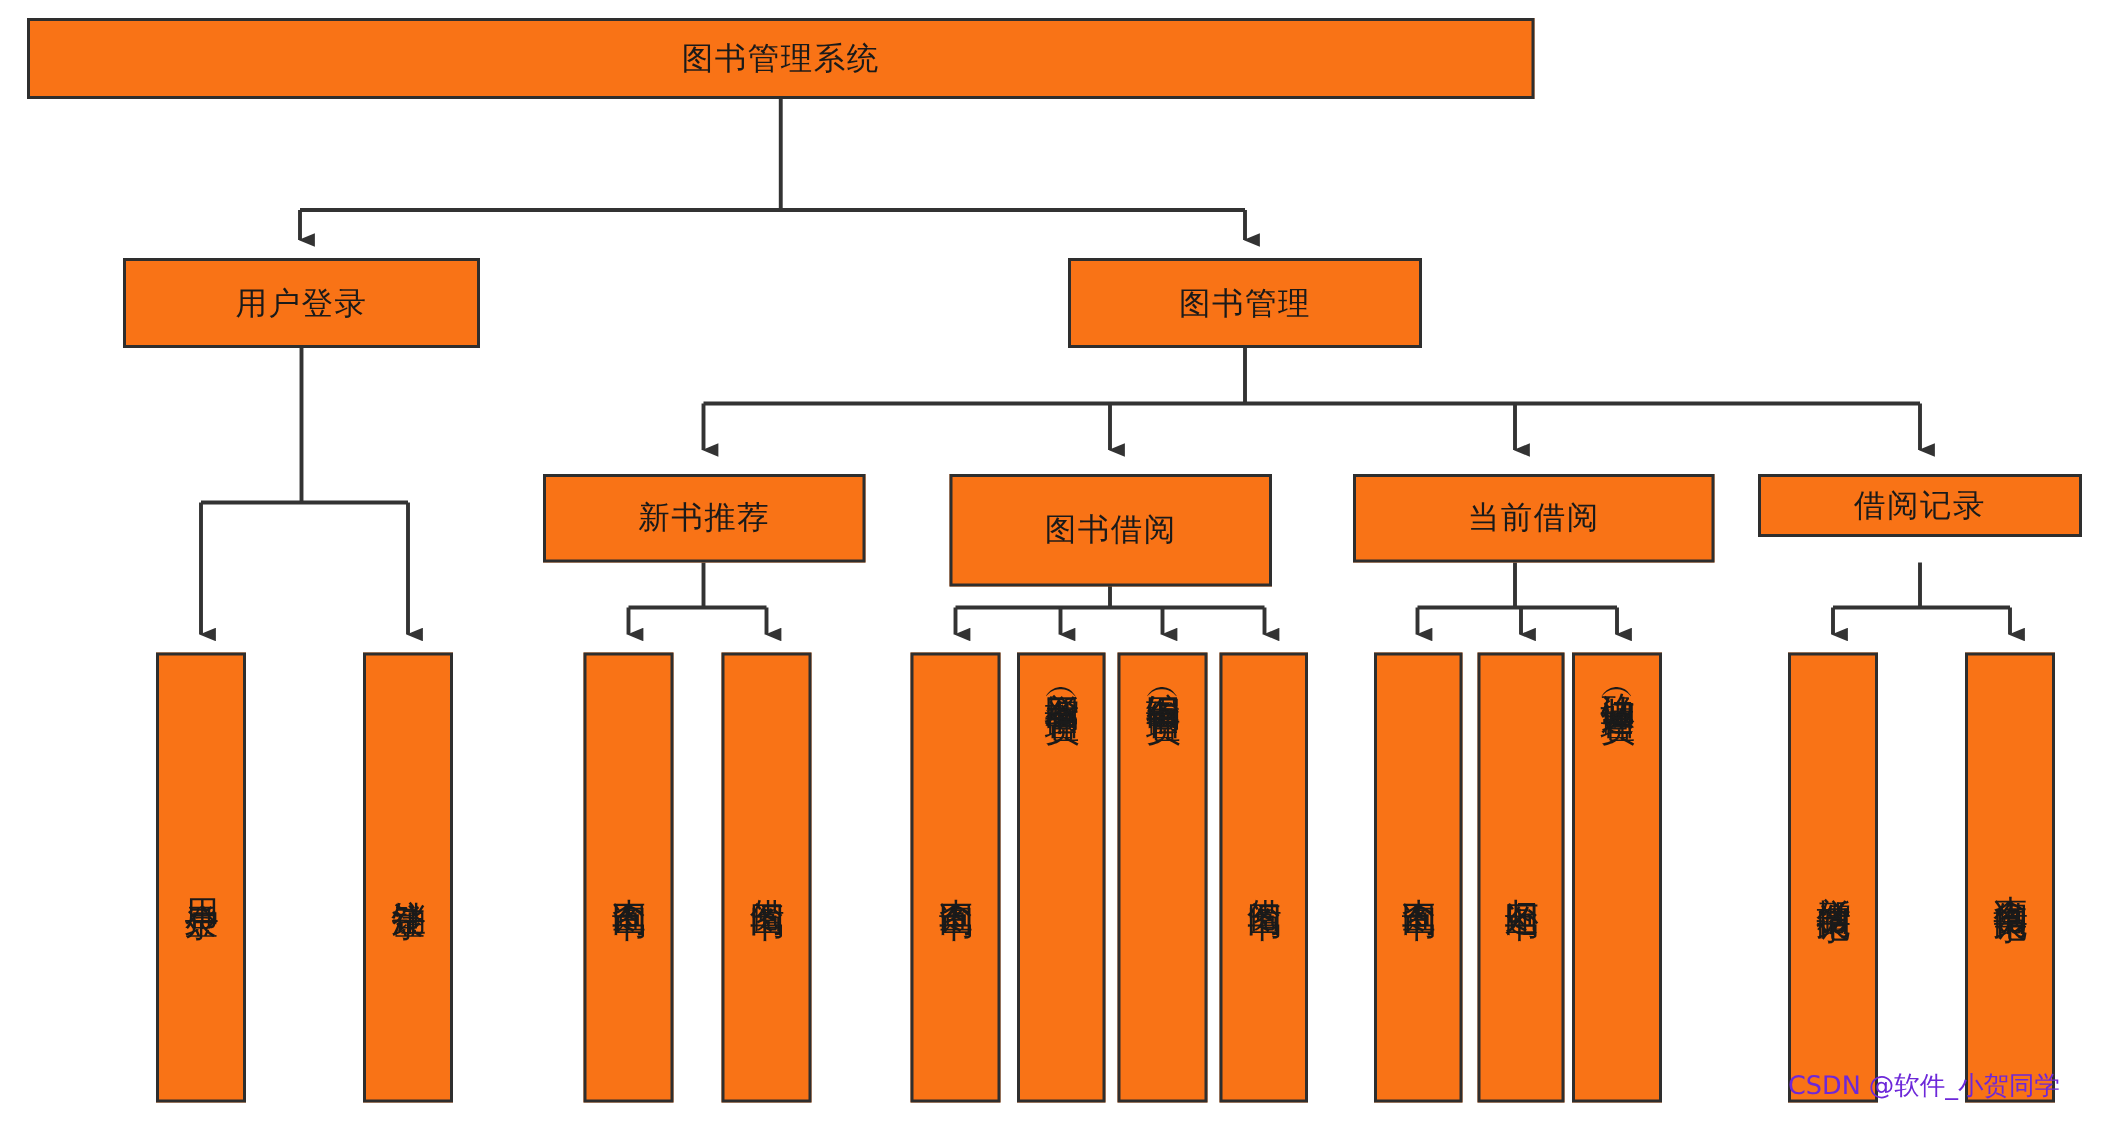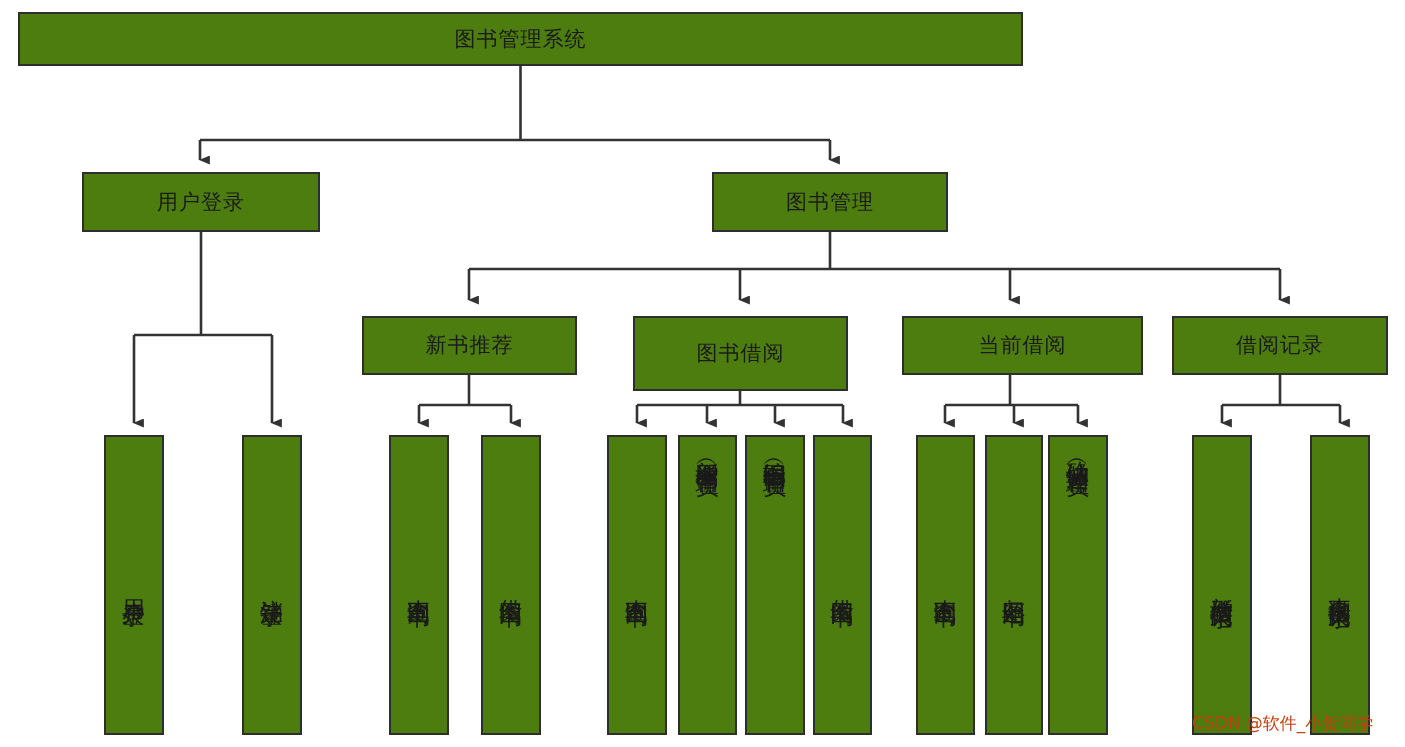--- a/index.html
+++ b/index.html
@@ -17,21 +17,21 @@
   }
   #svg-layer {
     position: absolute;
     left: 0; top: 0;
     width: 1405px;
     height: 747px;
   }
   .node {
     position: absolute;
     box-sizing: border-box;
-    background: #4d7c0f;
+    background: #f97316;
     border: 2px solid #2e2e2e;
     display: flex;
     align-items: center;
     justify-content: center;
     z-index: 2;
   }
   .node-label {
     color: #1a1a1a;
     white-space: nowrap;
     letter-spacing: 1px;
@@ -54,21 +54,21 @@
   }
   .node.vertical.centered {
     align-items: center;
     padding-top: 0;
   }
   .watermark {
     position: absolute;
     left: 1192px;
     top: 712px;
     font-size: 17px;
-    color: #c2410c;
+    color: #6d28d9;
     white-space: nowrap;
     z-index: 3;
     font-family: "DejaVu Sans", "Liberation Sans", sans-serif;
   }
 </style>
 </head>
 <body>
 
 <div id="canvas">
 
@@ -135,21 +135,21 @@
 
   <div class="node horizontal" style="left:362px; top:316px; width:215px; height:59px;">
     <span class="node-label">新书推荐</span>
   </div>
   <div class="node horizontal" style="left:633px; top:316px; width:215px; height:75px;">
     <span class="node-label">图书借阅</span>
   </div>
   <div class="node horizontal" style="left:902px; top:316px; width:241px; height:59px;">
     <span class="node-label">当前借阅</span>
   </div>
-  <div class="node horizontal" style="left:1172px; top:316px; width:216px; height:59px;">
+  <div class="node horizontal" style="left:1172px; top:316px; width:216px; height:42px;">
     <span class="node-label">借阅记录</span>
   </div>
 
   <div class="node vertical centered" style="left:104px; top:435px; width:60px; height:300px;">
     <span class="node-label">用户登录</span>
   </div>
   <div class="node vertical centered" style="left:242px; top:435px; width:60px; height:300px;">
     <span class="node-label">注销登录</span>
   </div>
   <div class="node vertical centered" style="left:389px; top:435px; width:60px; height:300px;">

